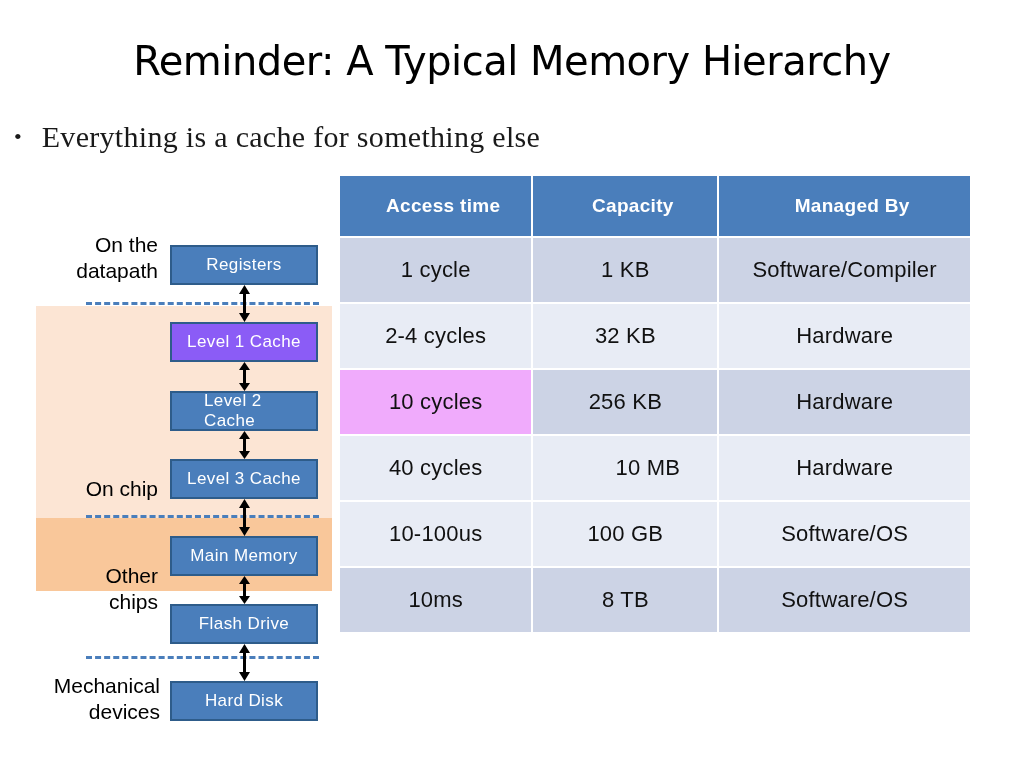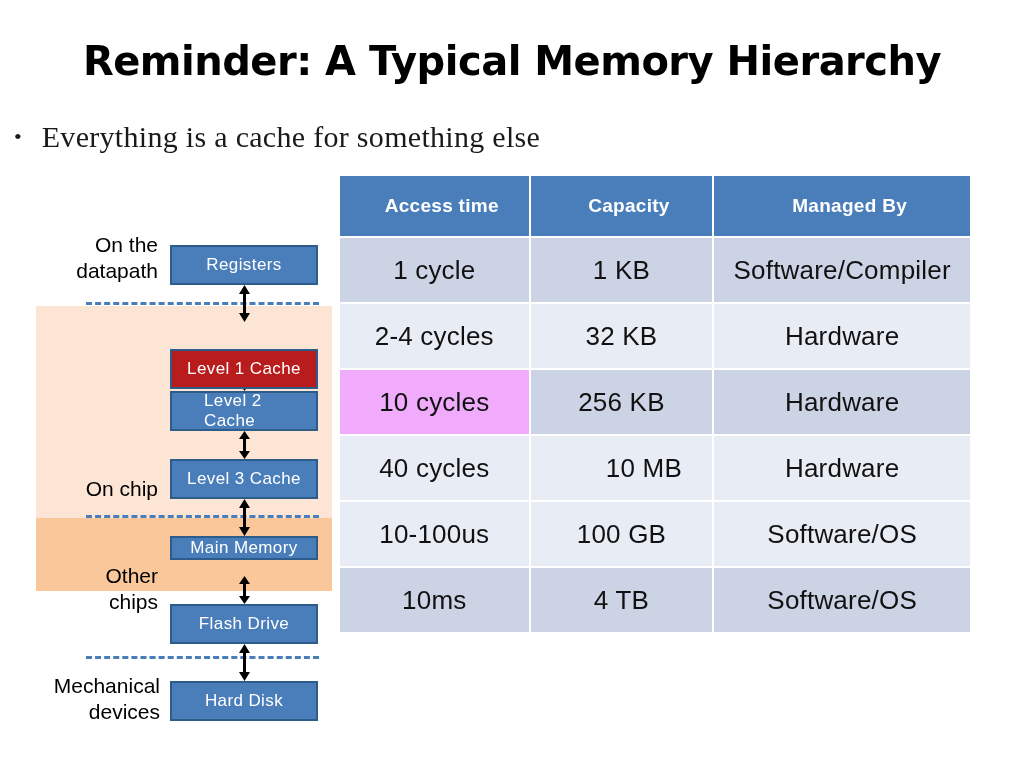--- a/index.html
+++ b/index.html
@@ -17,21 +17,21 @@
   }
 
   
   #slide-title {
     position: absolute;
     left: 0;
     top: 38px;
     width: 1024px;
     text-align: center;
     font-family: "DejaVu Sans", sans-serif;
-    font-weight: bold;
+    font-weight: normal;
     font-size: 40px;
     letter-spacing: -0.5px;
     color: #000000;
     white-space: nowrap;
   }
 
   
   #bullet-row {
     position: absolute;
     left: 14px;
@@ -90,21 +90,21 @@
     font-size: 17px;
     display: flex;
     align-items: center;
     justify-content: center;
     letter-spacing: 0.4px;
   }
   #box-registers   { left: 170px; top: 245px; width: 148px; height: 40px; }
   #box-l1          { left: 170px; top: 322px; width: 148px; height: 40px; }
   #box-l2          { left: 170px; top: 391px; width: 148px; height: 40px; padding-left: 32px; }
   #box-l3          { left: 170px; top: 459px; width: 148px; height: 40px; }
-  #box-main-memory { left: 170px; top: 536px; width: 148px; height: 24px; }
+  #box-main-memory { left: 170px; top: 536px; width: 148px; height: 40px; }
   #box-flash       { left: 170px; top: 604px; width: 148px; height: 40px; }
   #box-hard-disk   { left: 170px; top: 681px; width: 148px; height: 40px; }
 
   
   .arrow-dbl {
     position: absolute;
     left: 238px;
     width: 13px;
   }
   .arrow-dbl svg { display: block; }
@@ -143,21 +143,21 @@
   #spec-table th {
     background: #4a7ebb;
     color: #ffffff;
     font-size: 19px;
     font-weight: bold;
     height: 58px;
     letter-spacing: 0.3px;
     padding-left: 16px;
   }
   #spec-table td {
-    font-size: 26px;
+    font-size: 22px;
     color: #111111;
     height: 62px;
     text-align: center;
     letter-spacing: 0.2px;
   }
   #spec-table tbody tr.row-dark td  { background: #ccd3e5; }
   #spec-table tbody tr.row-light td { background: #e8ecf5; }
   #spec-table .col-access   { width: 198px; }
   #spec-table .col-capacity { width: 186px; }
   #spec-table .col-managed  { width: 248px; }
@@ -206,21 +206,21 @@
 </div>
 <div class="arrow-dbl" id="arrow-6">
   <svg width="13" height="37" viewBox="0 0 13 37">
       <path d="M6.5 0 L12 9 L8 9 L8 28 L12 28 L6.5 37 L1 28 L5 28 L5 9 L1 9 Z" fill="#000000"></path>
     </svg>
 </div>
 
 <div class="hier-box" id="box-registers" style="background: rgb(74, 126, 187); border-color: rgb(46, 92, 138); color: rgb(255, 255, 255);">
   <span>Registers</span>
 </div>
-<div class="hier-box" id="box-l1" style="background: #b91c1c; border-color: rgb(46, 92, 138); color: rgb(255, 255, 255); margin-top: 27px;">
+<div class="hier-box" id="box-l1" style="background: #8b5cf6; border-color: rgb(46, 92, 138); color: rgb(255, 255, 255);">
   <span>Level 1 Cache</span>
 </div>
 <div class="hier-box" id="box-l2" style="background: rgb(74, 126, 187); border-color: rgb(46, 92, 138); color: rgb(255, 255, 255);">
   <span>Level 2 Cache</span>
 </div>
 <div class="hier-box" id="box-l3" style="background: rgb(74, 126, 187); border-color: rgb(46, 92, 138); color: rgb(255, 255, 255);">
   <span>Level 3 Cache</span>
 </div>
 <div class="hier-box" id="box-main-memory" style="background: rgb(74, 126, 187); border-color: rgb(46, 92, 138); color: rgb(255, 255, 255);">
   <span>Main Memory</span>
@@ -277,17 +277,17 @@
       <td style="background: rgb(232, 236, 245); padding-left: 46px;">10 MB</td>
       <td style="background: rgb(232, 236, 245);">Hardware</td>
     </tr>
     <tr class="row-light">
       <td style="background: rgb(232, 236, 245);">10-100us</td>
       <td style="background: rgb(232, 236, 245);">100 GB</td>
       <td style="background: rgb(232, 236, 245);">Software/OS</td>
     </tr>
     <tr class="row-dark">
       <td style="background: rgb(204, 211, 229);">10ms</td>
-      <td style="background: rgb(204, 211, 229);">4 TB</td>
+      <td style="background: rgb(204, 211, 229);">8 TB</td>
       <td style="background: rgb(204, 211, 229);">Software/OS</td>
     </tr>
   </tbody>
 </table>
 
 </body></html>

